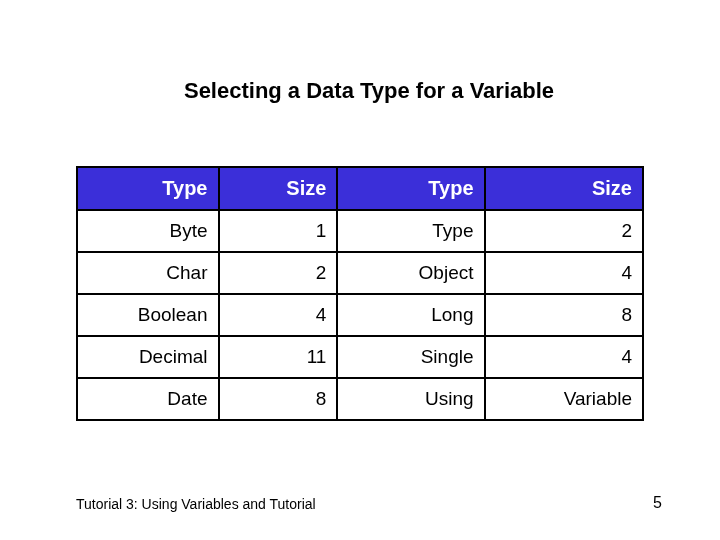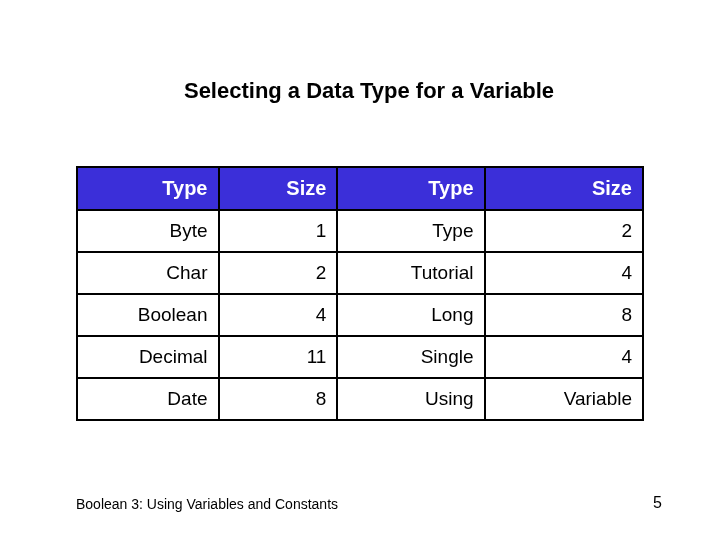--- a/index.html
+++ b/index.html
@@ -100,21 +100,21 @@
       <tbody>
         <tr>
           <td>Byte</td>
           <td>1</td>
           <td>Type</td>
           <td>2</td>
         </tr>
         <tr>
           <td>Char</td>
           <td>2</td>
-          <td>Tutorial</td>
+          <td>Object</td>
           <td>4</td>
         </tr>
         <tr>
           <td>Boolean</td>
           <td>4</td>
           <td>Long</td>
           <td>8</td>
         </tr>
         <tr>
           <td>Decimal</td>
@@ -125,17 +125,17 @@
         <tr>
           <td>Date</td>
           <td>8</td>
           <td>Using</td>
           <td>Variable</td>
         </tr>
       </tbody>
     </table>
   </div>
 
-  <div class="footer-left">Boolean 3: Using Variables and Constants</div>
+  <div class="footer-left">Tutorial 3: Using Variables and Tutorial</div>
 
   <div class="footer-right">5</div>
 
 </div>
 
 </body></html>

